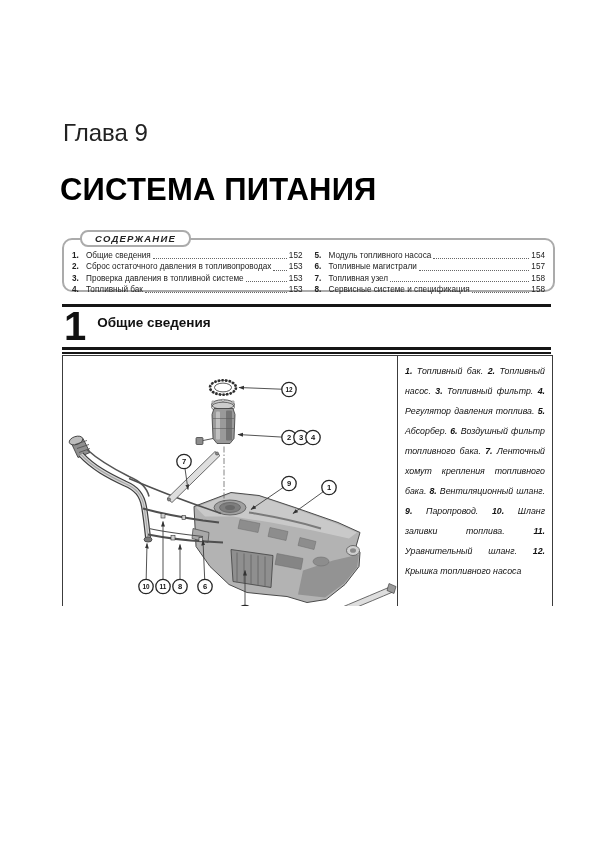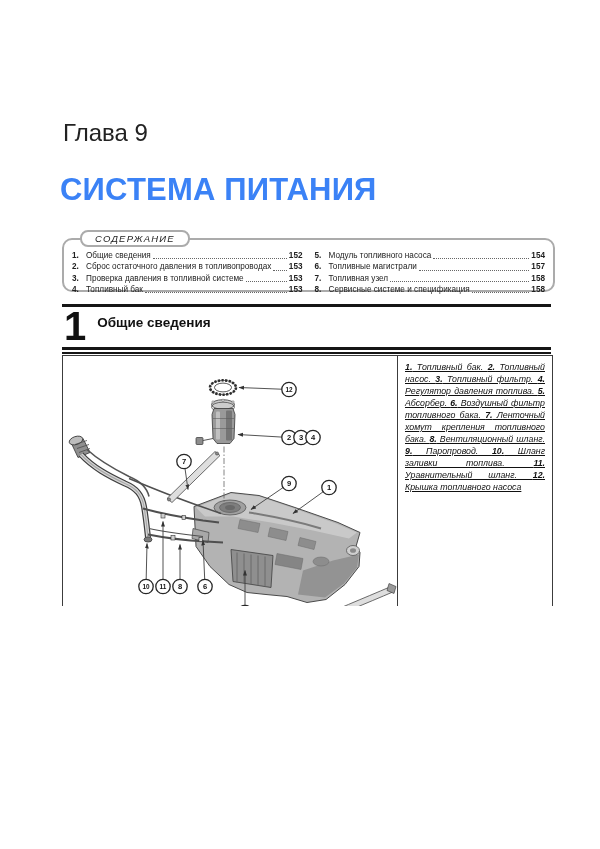--- a/index.html
+++ b/index.html
@@ -1,43 +1,43 @@
 <!DOCTYPE html>
 <html><head>
 <meta charset="utf-8">
 <style>
   html,body{margin:0;padding:0;width:600px;height:849px;overflow:hidden;background:#fff;}
   .page{position:relative;width:600px;height:606px;background:#fff;overflow:hidden;
         font-family:"Liberation Sans",sans-serif;color:#1a1a1a;}
 
   #chapter{position:absolute;left:63px;top:119px;font-size:24px;color:#222;}
-  #title{position:absolute;left:60px;top:172px;font-size:31px;font-weight:800;letter-spacing:.2px;color:#3b82f6;}
+  #title{position:absolute;left:60px;top:172px;font-size:31px;font-weight:800;letter-spacing:.2px;color:#000000;}
 
   #toc{position:absolute;left:62px;top:238px;width:489px;height:50px;border:2px solid #ababab;border-radius:10px;background:#fff;}
   #toc-label{position:absolute;left:16px;top:-10px;background:#fff;border:2px solid #ababab;border-radius:8px;
-             padding:1px 13px;font-size:9.5px;font-weight:normal;font-style:italic;letter-spacing:1.2px;color:#222;}
+             padding:1px 13px;font-size:9.5px;font-weight:bold;font-style:italic;letter-spacing:1.2px;color:#222;}
   .toc-cols{display:flex;padding:10px 8px 0 8px;gap:12px;}
   .toc-col{flex:1;min-width:0;}
   .toc-line{display:flex;align-items:flex-end;font-size:8.2px;line-height:11.3px;color:#222;}
   .toc-num{font-weight:bold;width:14px;flex:none;}
   .toc-title{white-space:nowrap;}
   .toc-dots{flex:1;border-bottom:1.2px dotted #666;margin:0 2px 2px 2px;min-width:5px;}
-  .toc-page{flex:none;font-weight:bold;}
+  .toc-page{flex:none;}
 
   #sec{position:absolute;left:62px;top:304px;width:489px;}
   .sec-topline{height:3.2px;background:#161616;}
   .sec-row{display:flex;padding:2px 0 0 2px;height:36px;}
   .sec-num{font-size:40px;font-weight:800;line-height:34px;color:#111;}
   .sec-title{font-size:13.5px;font-weight:bold;margin:6px 0 0 11px;color:#111;}
   .sec-dbl div{height:2.6px;background:#161616;margin-top:2px;}
 
   #figure{position:absolute;left:62px;top:355px;width:489px;height:316px;border:1.2px solid #3c3c3c;display:flex;background:#fff;}
   #diagram{width:334px;flex:none;border-right:1.2px solid #3c3c3c;position:relative;}
   #diagram svg{display:block;width:100%;height:100%;}
-  #caption{flex:1;padding:5px 7px 0 7px;font-size:8.8px;line-height:12px;font-style:italic;text-align:justify;color:#111;text-decoration:underline;}
+  #caption{flex:1;padding:5px 7px 0 7px;font-size:8.8px;line-height:20px;font-style:italic;text-align:justify;color:#111;}
   #caption b{font-weight:bold;}
 
   #spec{position:absolute;left:62px;top:685px;width:489px;}
   #spec table{border-collapse:collapse;width:100%;}
   #spec th,#spec td{border:1.2px solid #141414;font-size:8.3px;padding:1px 4px;line-height:10.2px;color:#161616;}
   #spec th{font-weight:bold;text-align:center;font-size:8.8px;padding:2px 4px;}
   #spec td.c{text-align:center;}
   #spec td.p{text-align:left;}
 
   #footrule{position:absolute;left:62px;top:794px;width:489px;height:2.4px;background:#282828;}

